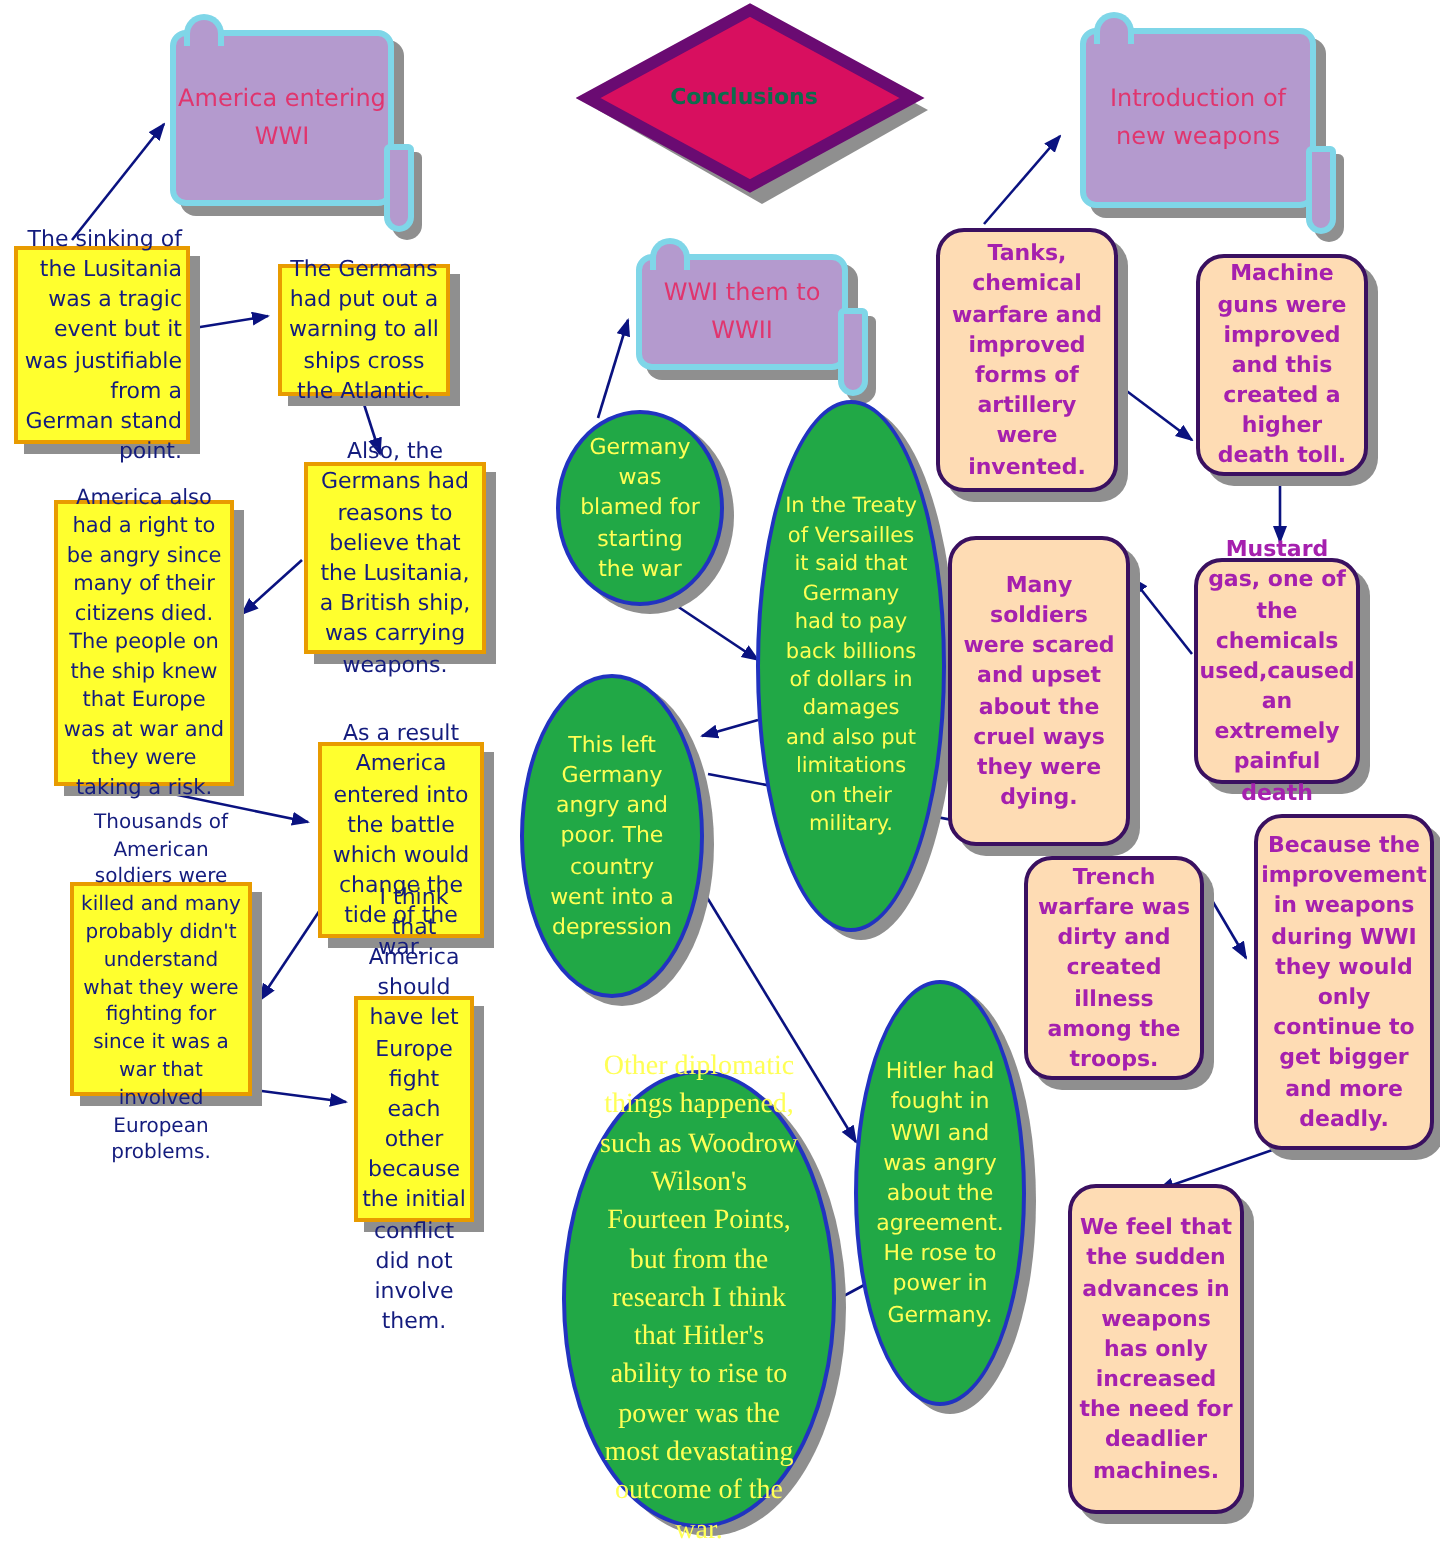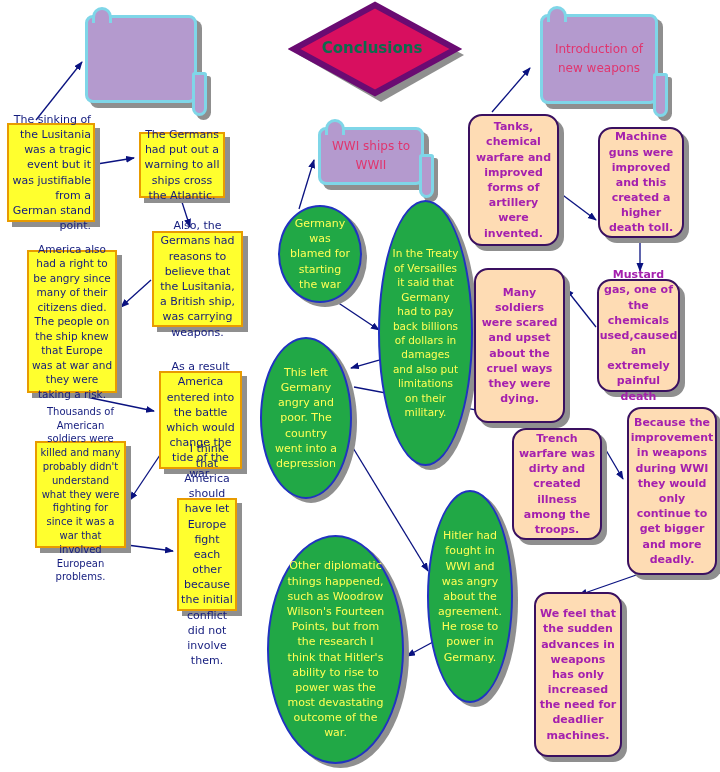--- a/index.html
+++ b/index.html
@@ -53,35 +53,35 @@
     background:var(--scroll_fill);border:3px solid var(--scroll_border);
     border-radius:3px 3px 8px 8px;box-shadow:4px 4px 0 var(--shadow);
   }
   #diamond-wrap{position:absolute;left:288px;top:0;width:180px;height:104px;z-index:2;}
   #diamond-wrap svg{position:absolute;left:0;top:0;}
   .diamond-shadow{fill:var(--shadow);}
   .diamond-main{fill:var(--diamond_fill);stroke:var(--diamond_border);stroke-width:6;}
   #diamond-label{
     position:absolute;left:0;top:0;width:168px;height:96px;z-index:3;
     display:flex;align-items:center;justify-content:center;
-    color:var(--diamond_text);font-weight:bold;font-size:15px;
+    color:var(--diamond_text);font-weight:bold;font-size:11px;
   }
   
   #n-y1{left:7px;top:123px;width:88px;height:99px;text-align:right;}
   #n-y2{left:139px;top:132px;width:86px;height:66px;}
   #n-y3{left:152px;top:231px;width:91px;height:96px;}
   #n-y4{left:27px;top:250px;width:90px;height:143px;font-size:10.5px;}
   #n-y5{left:159px;top:371px;width:83px;height:98px;}
   #n-y6{left:35px;top:441px;width:91px;height:107px;font-size:10px;}
   #n-y7{left:177px;top:498px;width:60px;height:113px;}
   #n-e1{left:278px;top:205px;width:84px;height:98px;padding:4px 8px;}
   #n-e2{left:378px;top:200px;width:95px;height:266px;padding:4px 11px;font-size:10.5px;}
   #n-e3{left:260px;top:337px;width:92px;height:162px;padding:4px 10px;}
   #n-e4{left:427px;top:490px;width:86px;height:213px;padding:4px 10px;}
-  #n-e5{left:267px;top:535px;width:137px;height:229px;padding:4px 16px;font-size:11px;}
+  #n-e5{left:281px;top:535px;width:137px;height:229px;padding:4px 16px;font-size:14px;font-family:Liberation Serif, serif;}
   #n-p1{left:468px;top:114px;width:91px;height:132px;}
   #n-p2{left:598px;top:127px;width:86px;height:111px;}
   #n-p3{left:474px;top:268px;width:91px;height:155px;}
   #n-p4{left:597px;top:279px;width:83px;height:113px;}
   #n-p5{left:512px;top:428px;width:90px;height:112px;}
   #n-p6{left:627px;top:407px;width:90px;height:168px;}
   #n-p7{left:534px;top:592px;width:88px;height:165px;}
   #s-america{left:85px;top:15px;width:112px;height:88px;}
   #s-weapons{left:540px;top:14px;width:118px;height:90px;}
   #s-wwii{left:318px;top:127px;width:106px;height:58px;}
@@ -124,30 +124,31 @@
     <svg width="180" height="104">
       <polygon class="diamond-shadow" points="93,10 176,55 93,102 11,55"></polygon>
       <polygon class="diamond-main" points="87,5 168,49 87,93 6,49"></polygon>
     </svg>
     <div id="diamond-label">Conclusions</div>
   </div>
 
   <div class="scroll" id="s-america">
     <div class="curl-left"></div>
     <div class="curl-right"></div>
+    <span>America entering WWI</span>
   </div>
   <div class="scroll" id="s-weapons">
     <div class="curl-left"></div>
     <div class="curl-right"></div>
     <span>Introduction of new weapons</span>
   </div>
   <div class="scroll" id="s-wwii">
     <div class="curl-left"></div>
     <div class="curl-right"></div>
-    <span>WWI ships to WWII</span>
+    <span>WWI them to WWII</span>
   </div>
 
   <div class="node yellow" id="n-y1">
     <span>The sinking of the Lusitania was a tragic event but it was justifiable from a German stand point.</span>
   </div>
   <div class="node yellow" id="n-y2">
     <span>The Germans had put out a warning to all ships cross the Atlantic.</span>
   </div>
   <div class="node yellow" id="n-y3">
     <span>Also, the Germans had reasons to believe that the Lusitania, a British ship, was carrying weapons.</span>

